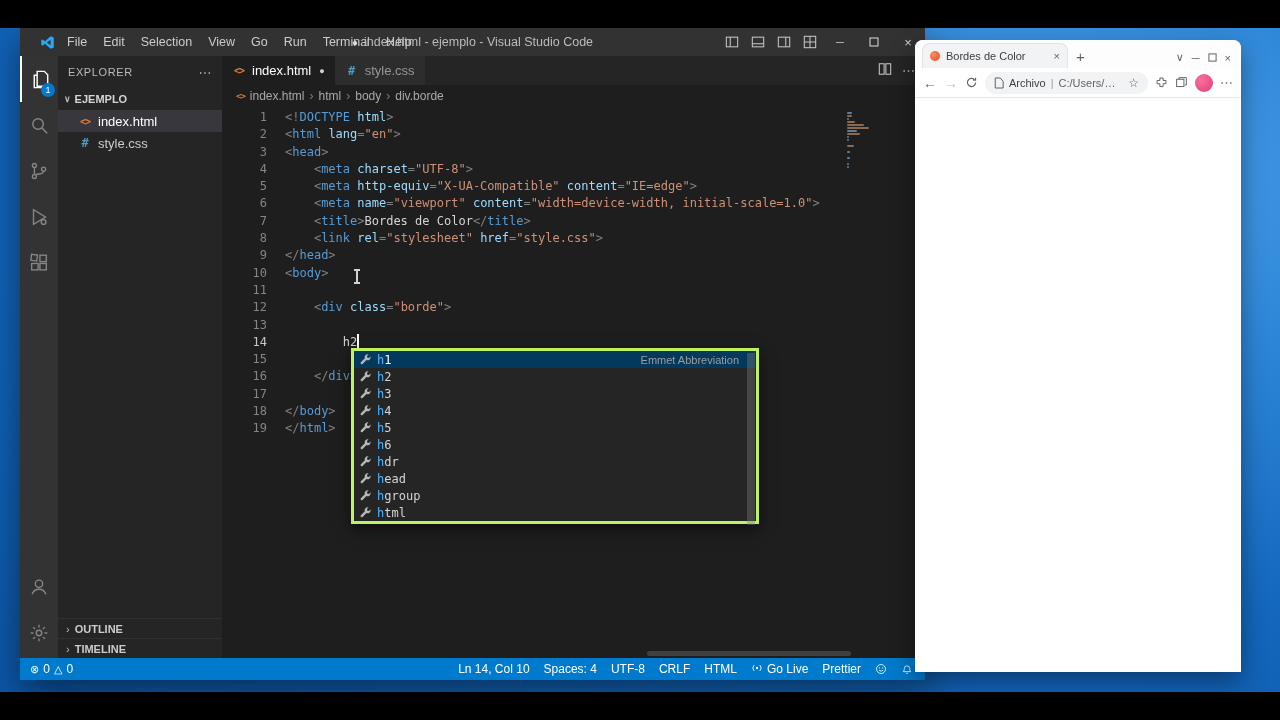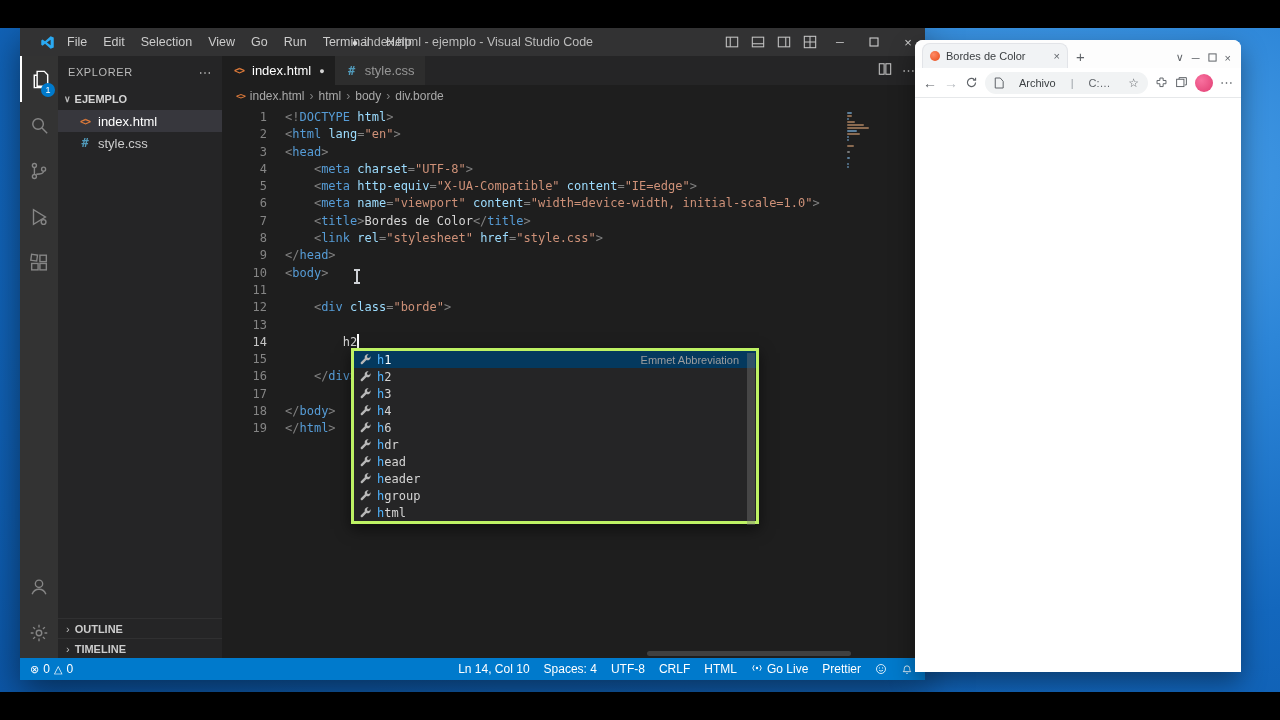--- a/index.html
+++ b/index.html
@@ -101,21 +101,21 @@
     display:flex;align-items:center;gap:6px;padding:0 7px;font-size:11px;color:#3c4043}
   .b-fav{width:10px;height:10px;border-radius:50%;background:radial-gradient(circle at 35% 35%, #ff8a65, #e64a19);flex:none}
   .b-tab-title{overflow:hidden;white-space:nowrap;text-overflow:ellipsis}
   .b-tabclose{margin-left:auto;color:#5f6368;font-size:11px}
   .b-newtab{margin:0 0 4px 8px;color:#5f6368;font-size:15px;line-height:1}
   .b-winctl{margin-left:auto;display:flex;align-items:center;gap:8px;color:#5f6368;padding:0 6px 4px 0;font-size:11px}
   .b-toolbar{height:30px;display:flex;align-items:center;gap:7px;padding:0 8px;background:#fff;
     border-bottom:1px solid #e6e8ea;flex:none}
   .b-nav{color:#5f6368;font-size:14px;line-height:1}
   .b-nav.dis{color:#b9bdc2}
-  .b-addr{flex:1;height:22px;background:#f1f3f4;border-radius:12px;display:flex;align-items:center;gap:15px;
+  .b-addr{flex:1;height:22px;background:#f1f3f4;border-radius:12px;display:flex;align-items:center;gap:5px;
     padding:0 9px;font-size:11px;color:#3c4043;min-width:0}
   .b-addr .sep{color:#9aa0a6}
   .b-addr .path{overflow:hidden;white-space:nowrap;text-overflow:ellipsis;color:#5f6368}
   .b-star{margin-left:auto;color:#5f6368;font-size:12px}
   .b-ico{display:flex;align-items:center;color:#5f6368}
   .b-avatar{width:18px;height:18px;border-radius:50%;background:radial-gradient(circle at 35% 35%, #f8719f, #e13d72);flex:none}
   .b-more{color:#5f6368;font-size:13px}
   .b-content{flex:1;background:#fff}
 </style>
 </head>
@@ -380,45 +380,45 @@
               </svg>
             </span>
             <span><span class="sg-match">h</span>4</span>
           </div>
           <div class="sg-row">
             <span class="sg-icon">
               <svg width="13" height="13" viewBox="0 0 16 16" fill="#b8b8b8">
                 <path d="M14.2 4.1a3.8 3.8 0 01-5 4.6l-4.8 4.9a1.5 1.5 0 01-2.1-2.1l4.9-4.9a3.8 3.8 0 014.6-5l-2 2 .5 2.2 2.2.5z"></path>
               </svg>
             </span>
+            <span><span class="sg-match">h</span>5</span>
+          </div>
+          <div class="sg-row">
+            <span class="sg-icon">
+              <svg width="13" height="13" viewBox="0 0 16 16" fill="#b8b8b8">
+                <path d="M14.2 4.1a3.8 3.8 0 01-5 4.6l-4.8 4.9a1.5 1.5 0 01-2.1-2.1l4.9-4.9a3.8 3.8 0 014.6-5l-2 2 .5 2.2 2.2.5z"></path>
+              </svg>
+            </span>
             <span><span class="sg-match">h</span>6</span>
           </div>
           <div class="sg-row">
             <span class="sg-icon">
               <svg width="13" height="13" viewBox="0 0 16 16" fill="#b8b8b8">
                 <path d="M14.2 4.1a3.8 3.8 0 01-5 4.6l-4.8 4.9a1.5 1.5 0 01-2.1-2.1l4.9-4.9a3.8 3.8 0 014.6-5l-2 2 .5 2.2 2.2.5z"></path>
               </svg>
             </span>
             <span><span class="sg-match">h</span>dr</span>
           </div>
           <div class="sg-row">
             <span class="sg-icon">
               <svg width="13" height="13" viewBox="0 0 16 16" fill="#b8b8b8">
                 <path d="M14.2 4.1a3.8 3.8 0 01-5 4.6l-4.8 4.9a1.5 1.5 0 01-2.1-2.1l4.9-4.9a3.8 3.8 0 014.6-5l-2 2 .5 2.2 2.2.5z"></path>
               </svg>
             </span>
             <span><span class="sg-match">h</span>ead</span>
-          </div>
-          <div class="sg-row">
-            <span class="sg-icon">
-              <svg width="13" height="13" viewBox="0 0 16 16" fill="#b8b8b8">
-                <path d="M14.2 4.1a3.8 3.8 0 01-5 4.6l-4.8 4.9a1.5 1.5 0 01-2.1-2.1l4.9-4.9a3.8 3.8 0 014.6-5l-2 2 .5 2.2 2.2.5z"></path>
-              </svg>
-            </span>
-            <span><span class="sg-match">h</span>eader</span>
           </div>
           <div class="sg-row">
             <span class="sg-icon">
               <svg width="13" height="13" viewBox="0 0 16 16" fill="#b8b8b8">
                 <path d="M14.2 4.1a3.8 3.8 0 01-5 4.6l-4.8 4.9a1.5 1.5 0 01-2.1-2.1l4.9-4.9a3.8 3.8 0 014.6-5l-2 2 .5 2.2 2.2.5z"></path>
               </svg>
             </span>
             <span><span class="sg-match">h</span>group</span>
           </div>
           <div class="sg-row">

